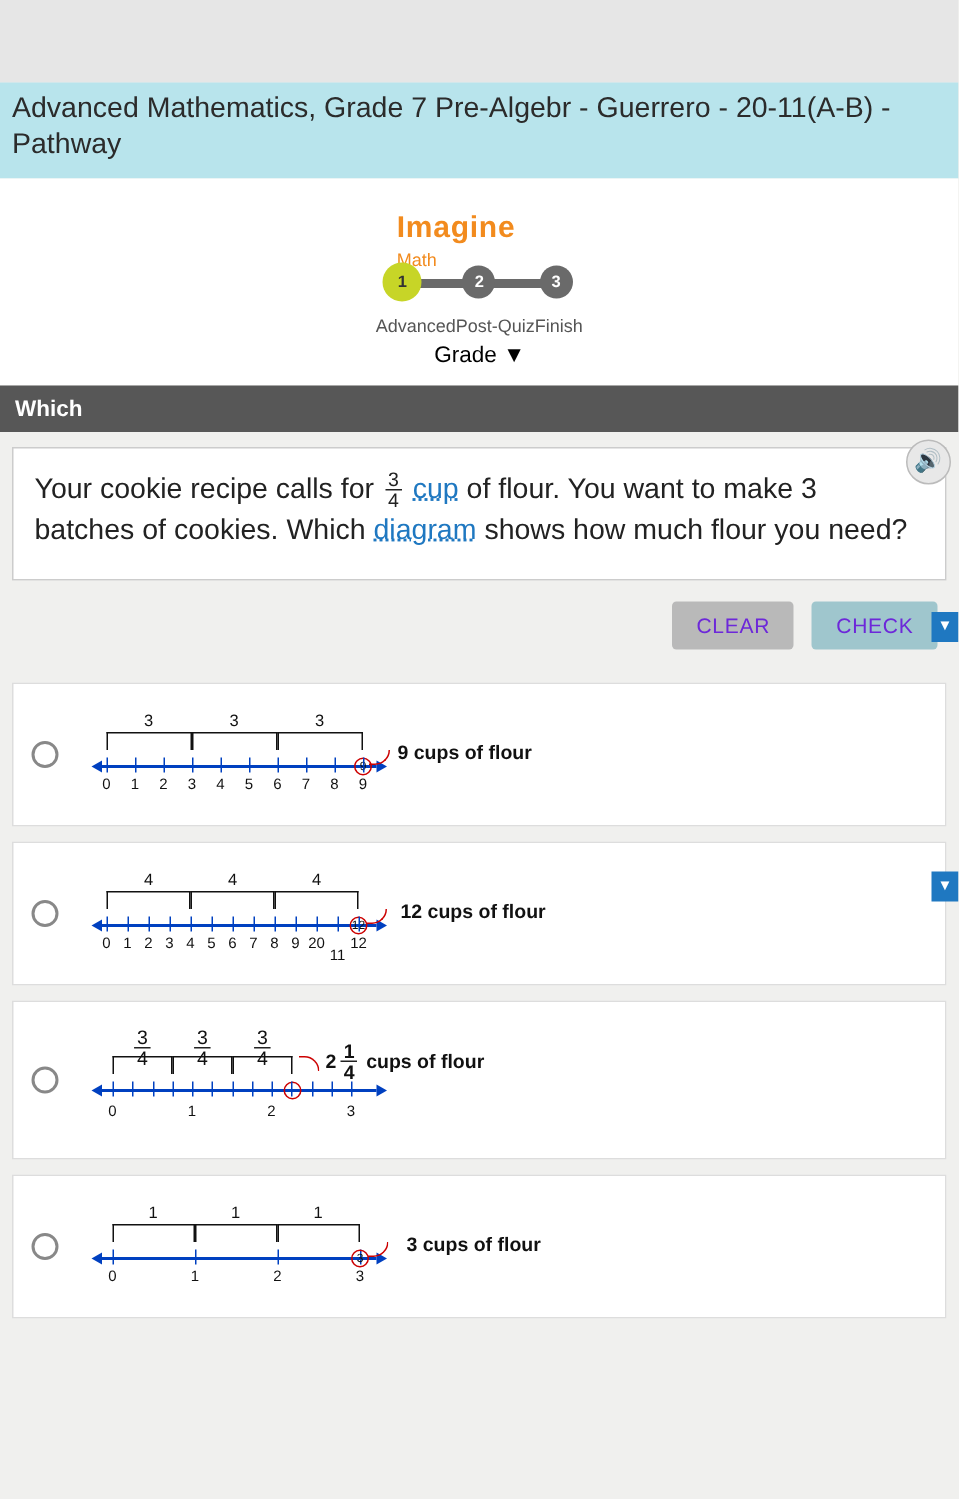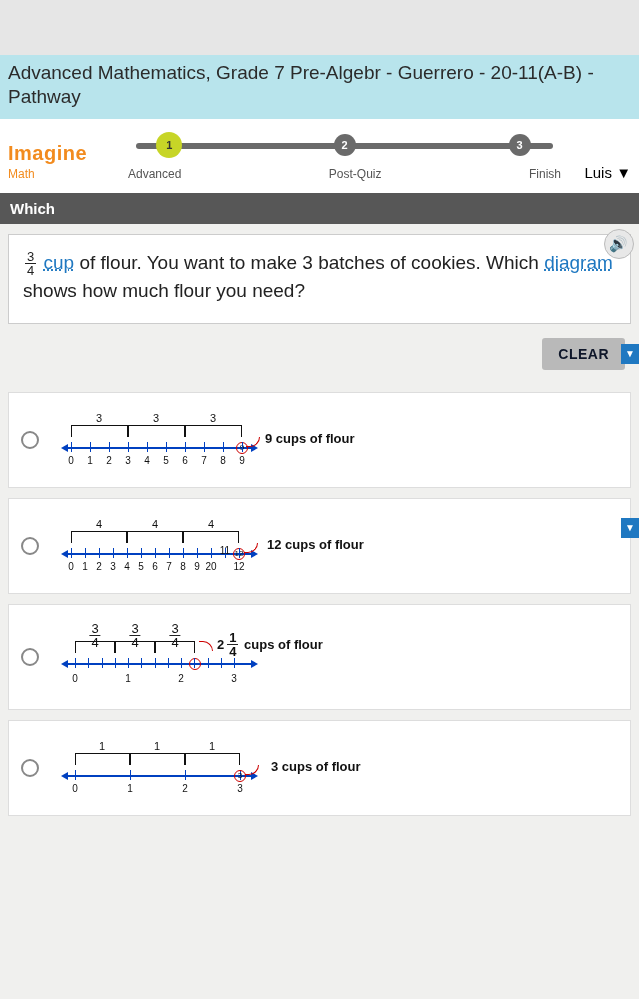--- a/index.html
+++ b/index.html
@@ -12,23 +12,24 @@
   .top-gray { height: 55px; background:#e6e6e6; }
   .path-bar {
     background: #b8e4ec;
     padding: 6px 8px 10px;
     font-size: 19px;
     color:#2b2b2b;
     line-height:1.25;
   }
   .header-row {
     display:flex;
-    align-items:flex-end;
+    align-items:center;
     padding: 18px 8px 12px;
     background:#fff;
+    flex-direction:column;
   }
   .brand { width:110px; padding-top:4px;}
   .brand-top { color:#f28b1e; font-weight:700; font-size:20px; letter-spacing:.5px;}
   .brand-bot { color:#f28b1e; font-size:12px; margin-top:2px;}
   .progress-wrap { flex:1; padding:0 8px;}
   .track {
     position:relative;
     height:6px;
     background:#6a6a6a;
     border-radius:3px;
@@ -66,22 +67,22 @@
     background:#e8e8e8;border:1px solid #bbb;
     display:flex;align-items:center;justify-content:center;
     font-size:15px;color:#333;
   }
   .frac{display:inline-flex;flex-direction:column;vertical-align:middle;font-size:13px;line-height:1;text-align:center;margin:0 2px;}
   .frac .num{border-bottom:1px solid #222;padding:0 2px;}
   .frac .den{padding:0 2px;}
   .link{color:#1f78c1;text-decoration:underline dotted;}
   .actions{display:flex;gap:12px;justify-content:flex-end;padding:6px 14px 12px;}
   .btn{
-    padding:8px 16px;font-size:14px;font-weight:700;
-    border-radius:3px;border:none;letter-spacing:.5px;color:#0f172a;
+    padding:8px 16px;font-size:14px;font-weight:400;
+    border-radius:3px;border:none;letter-spacing:.5px;color:#6d28d9;
   }
   .btn-clear{background:#b9b9b9;}
   .btn-check{background:#9fc6cd;}
   .choice{
     display:flex;align-items:center;gap:14px;
     margin:10px 8px; background:#fff;border:1px solid #ddd;
     padding:22px 12px;
   }
   .radio{
     width:18px;height:18px;border:2px solid #888;border-radius:50%;
@@ -125,47 +126,49 @@
       <div class="node n2">2</div>
       <div class="node n3">3</div>
     </div>
     <div class="node-labels">
       <span>Advanced</span>
       <span>Post-Quiz</span>
       <span>Finish</span>
     </div>
   </div>
   <div class="user-col">
-    <span>Luis</span> <span>▼</span>
+    <span>Grade</span> <span>▼</span>
   </div>
 </div>
 
 <div class="item-header">
   <span>Which</span>
 </div>
 
 <div style="position:relative;">
   <div class="qtext-card">
     <div class="audio-btn">
       <span>🔊</span>
     </div>
+    <span>Your cookie recipe calls for </span>
     <span class="frac">
       <span class="num">3</span>
       <span class="den">4</span>
     </span>
     <span class="link">cup</span>
     <span> of flour. You want to make 3 batches of cookies. Which </span>
     <span class="link">diagram</span>
     <span> shows how much flour you need?</span>
   </div>
   <div class="tab-handle" style="top:110px;">▼</div>
 </div>
 
 <div class="actions">
   <button class="btn btn-clear">CLEAR</button>
+  <button class="btn btn-check">CHECK</button>
 </div>
 
 <div class="choice">
   <div class="radio"></div>
   <div class="nl" style="width:320px;height:50px;">
     <div class="arrow-l" style="left:0;top:32px;"></div>
     <div class="axis" style="left:4px;top:32px;width:186px;"></div>
     <div class="arrow-r" style="left:190px;top:32px;"></div>
 
     <div class="bracket" style="left:10px;top:10px;width:57px;"></div>
@@ -239,21 +242,21 @@
       <div class="tlab" style="left: 94px; top: 40px;">6</div>
       <div class="tick" style="left: 108px; top: 27px;"></div>
       <div class="tlab" style="left: 108px; top: 40px;">7</div>
       <div class="tick" style="left: 122px; top: 27px;"></div>
       <div class="tlab" style="left: 122px; top: 40px;">8</div>
       <div class="tick" style="left: 136px; top: 27px;"></div>
       <div class="tlab" style="left: 136px; top: 40px;">9</div>
       <div class="tick" style="left: 150px; top: 27px;"></div>
       <div class="tlab" style="left: 150px; top: 40px;">20</div>
       <div class="tick" style="left: 164px; top: 27px;"></div>
-      <div class="tlab" style="left: 164px; top: 24px;">11</div>
+      <div class="tlab" style="left: 164px; top: 48px;">11</div>
       <div class="tick" style="left: 178px; top: 27px;"></div>
       <div class="tlab" style="left: 178px; top: 40px;">12</div>
     </div>
 </div>
 
 <div class="choice">
   <div class="radio"></div>
   <div class="nl" style="width:340px;height:60px;">
     <div class="arrow-l" style="left:0;top:36px;"></div>
     <div class="axis" style="left:4px;top:36px;width:186px;"></div>

